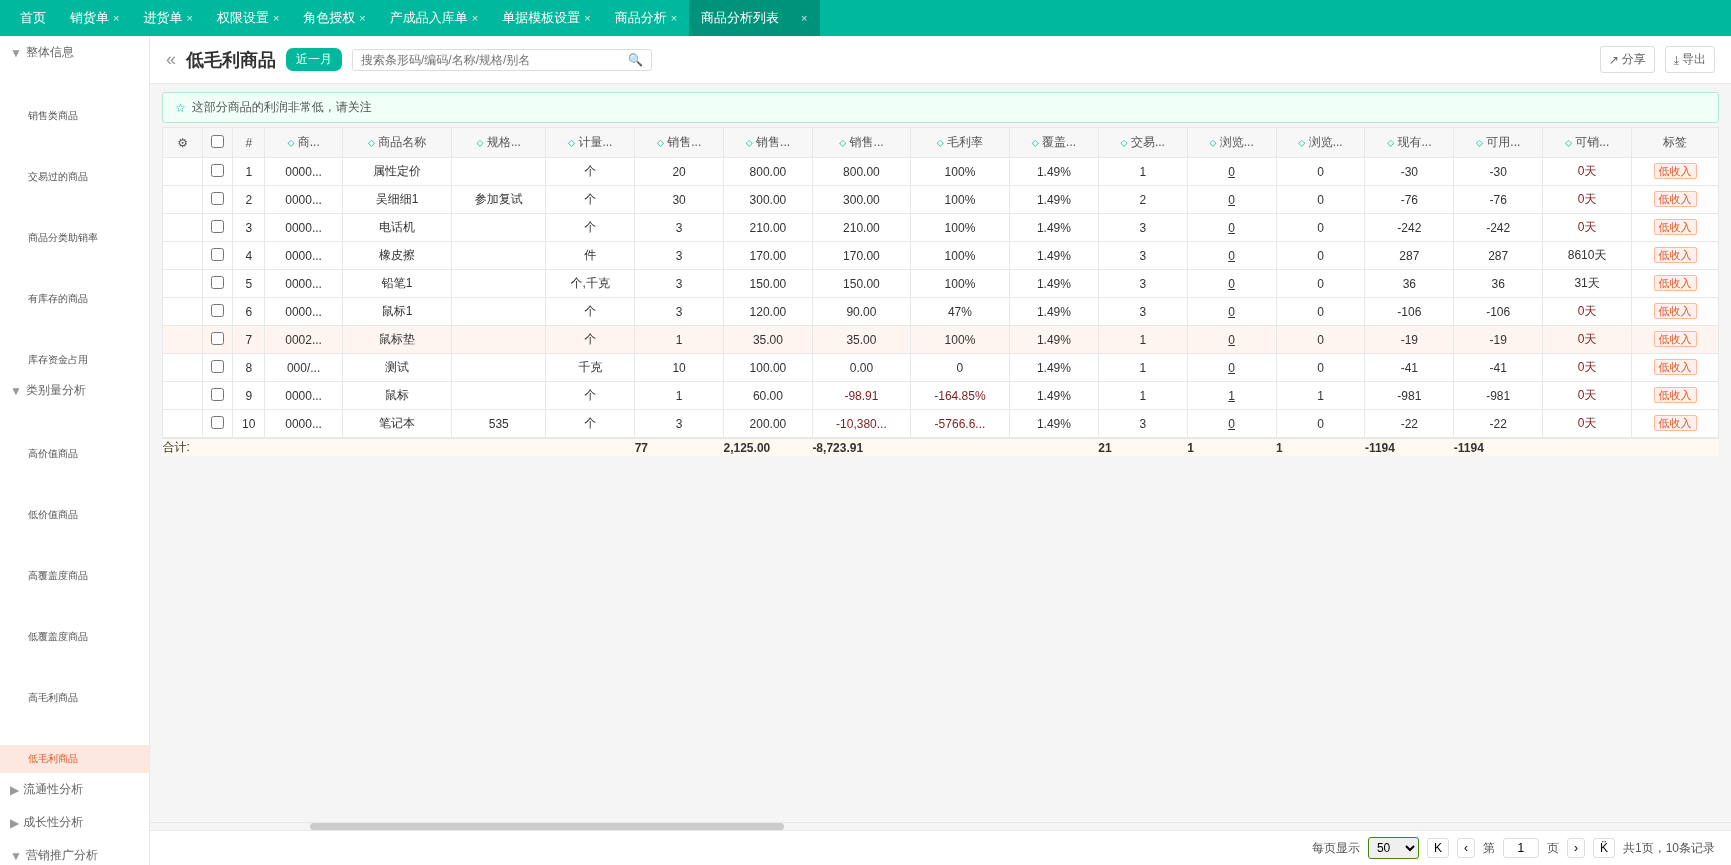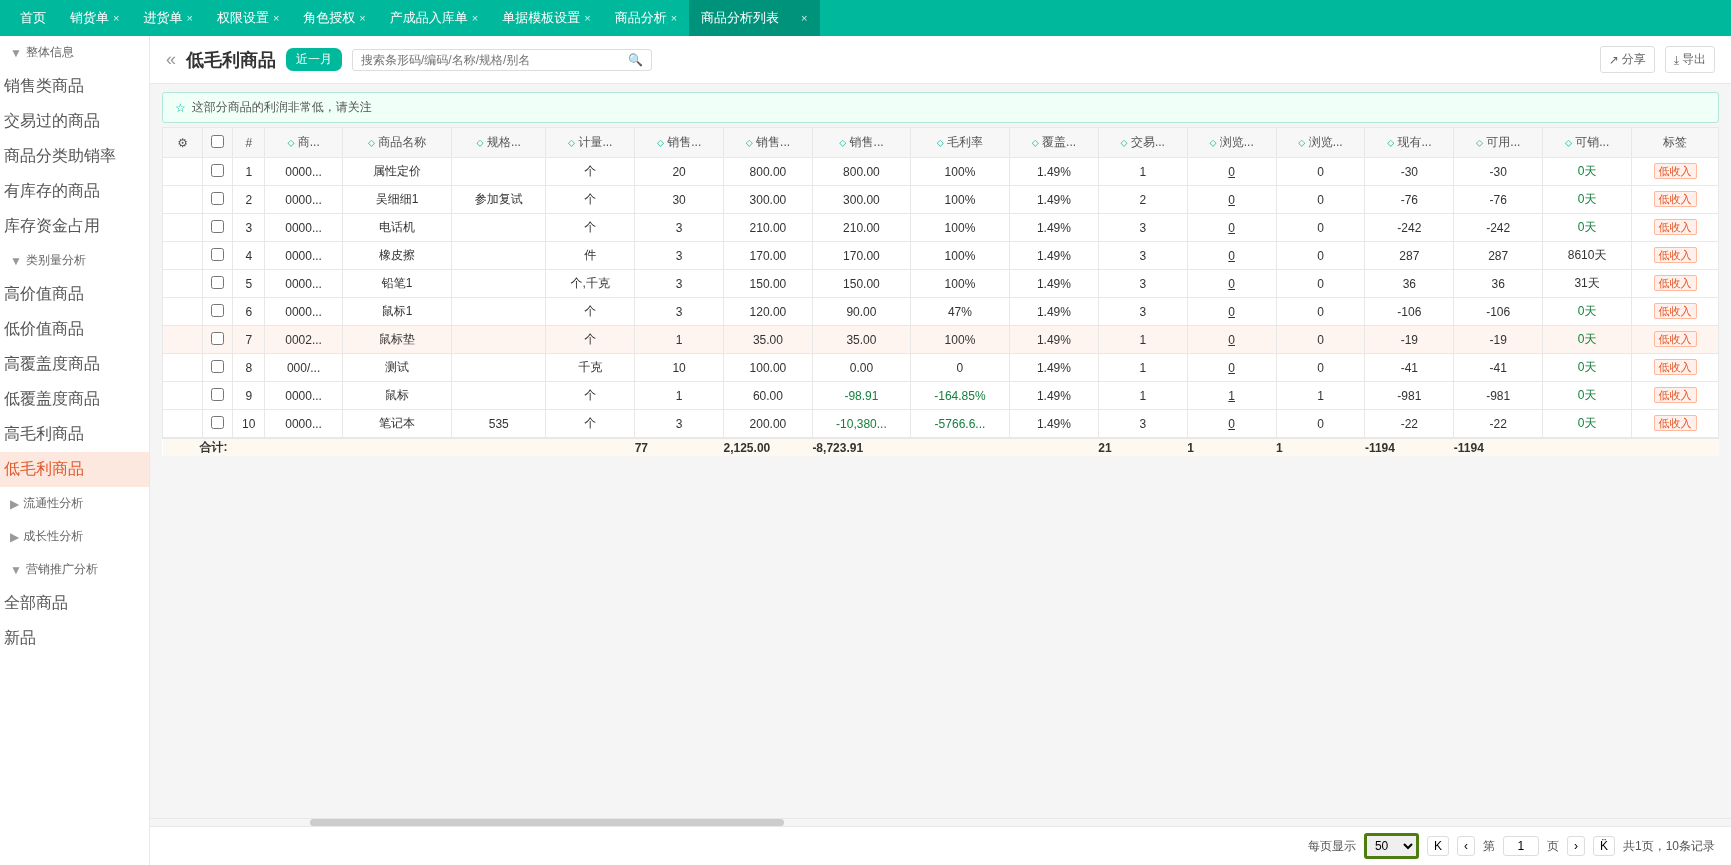--- a/index.html
+++ b/index.html
@@ -43,24 +43,25 @@
     .sidebar-group-header {
       display: flex;
       align-items: center;
       padding: 8px 10px;
       font-size: 12px;
       color: #666;
       cursor: pointer;
     }
     .sidebar-group-header .arrow { margin-right: 4px; color: #999; }
     .sidebar-item {
-      padding: 7px 14px 7px 4px;
-      font-size: 16px;
+      padding: 7px 14px 7px 28px;
+      font-size: 10px;
       color: #555;
       cursor: pointer;
+      margin-top: 33px;
     }
     .sidebar-item.active { background: #fde8e0; color: #e05a2b; }
 
     
     .content {
       flex: 1;
       display: flex;
       flex-direction: column;
       overflow: hidden;
     }
@@ -166,21 +167,21 @@
     tbody tr { background: #fff; }
     tbody tr.highlighted { background: #fff5f0; }
     tbody td {
       border: 1px solid #e8e8e8;
       padding: 5px 8px;
       text-align: center;
       white-space: nowrap;
       color: #333;
     }
     tbody td.text-left { text-align: center; }
-    tbody td.red { color: #15803d; }
+    tbody td.red { color: #7f1d1d; }
     .tag-low-income {
       background: #fff0eb;
       color: #e05a2b;
       border: 1px solid #ffb89a;
       border-radius: 2px;
       padding: 1px 4px;
       font-size: 11px;
       margin-top: 28px;
     }
     .underline-link { text-decoration: underline; cursor: pointer; }
@@ -201,21 +202,21 @@
       align-items: center;
       justify-content: flex-end;
       padding: 6px 16px;
       background: #fff;
       border-top: 1px solid #e8e8e8;
       gap: 8px;
       font-size: 12px;
       color: #555;
     }
     .bottom-bar select {
-      border: 3px solid #4d7c0f;
+      border: 1px solid #4d7c0f;
       border-radius: 3px;
       padding: 2px 4px;
       font-size: 12px;
     }
     .page-nav-btn {
       border: 1px solid #ddd;
       background: #fff;
       border-radius: 3px;
       padding: 2px 6px;
       cursor: pointer;
@@ -588,21 +589,21 @@
       <td class="underline-link">0</td>
       <td>0</td>
       <td>-22</td>
       <td>-22</td>
       <td class="red">0天</td>
       <td><span class="tag-low-income">低收入</span></td>
     </tr>
           </tbody>
         <tfoot>
           <tr class="total-row">
-            <td colspan="3" style="text-align:center;font-weight:bold;margin-top:12px;">合计:</td>
+            <td colspan="3" style="text-align:left;font-weight:normal;margin-top:12px;">合计:</td>
             <td></td>
             <td></td>
             <td></td>
             <td></td>
             <td>77</td>
             <td>2,125.00</td>
             <td>-8,723.91</td>
             <td></td>
             <td></td>
             <td>21</td>

